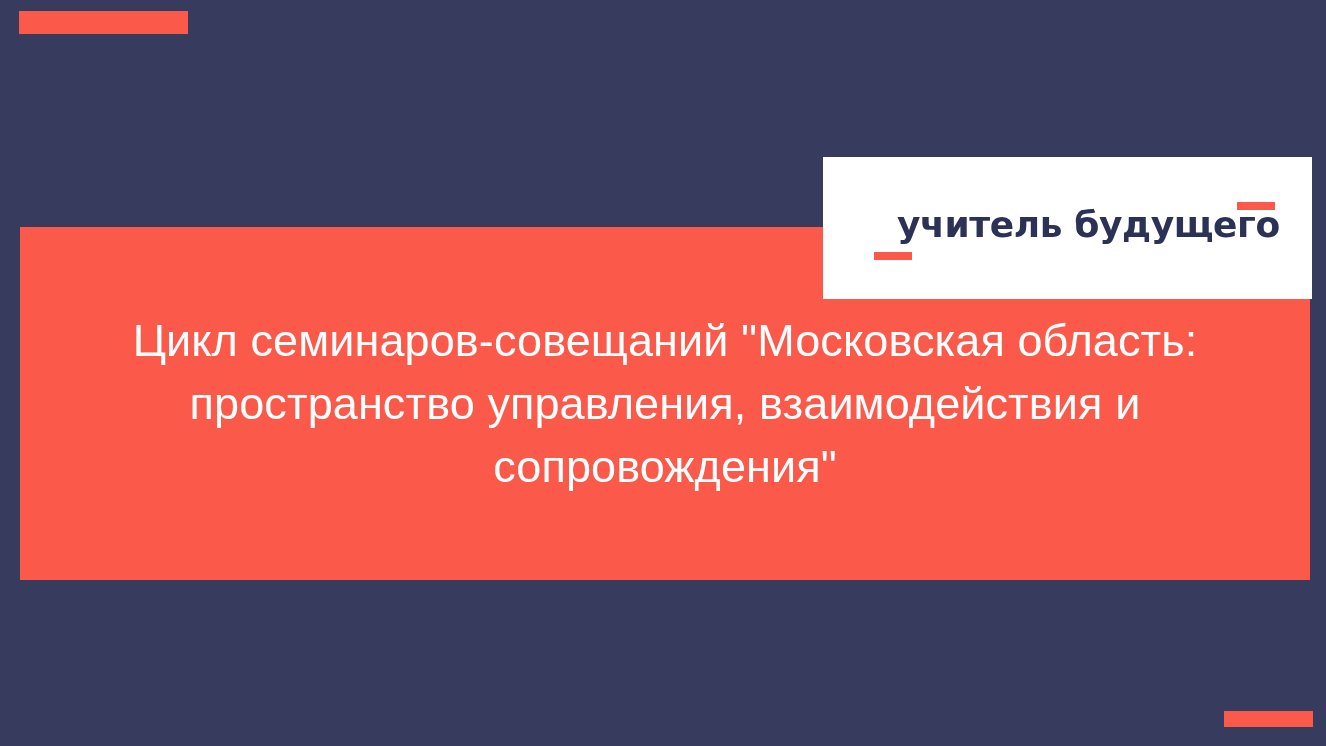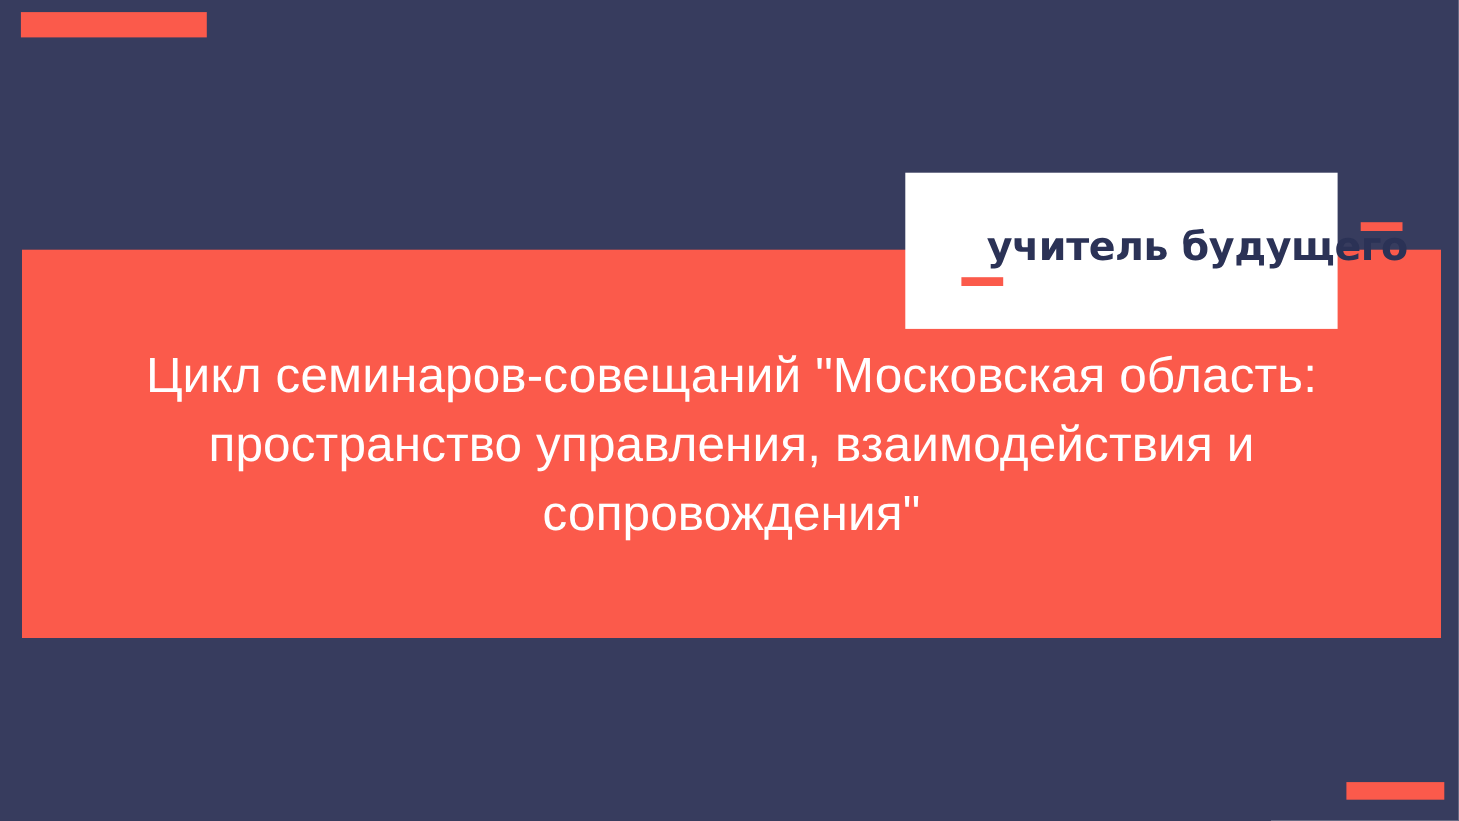--- a/index.html
+++ b/index.html
@@ -69,21 +69,21 @@
     text-align: center;
     letter-spacing: 0.1px;
     max-width: 1105px;
   }
 
   
   .logo-card {
     position: absolute;
     left: 823px;
     top: 157px;
-    width: 393px;
+    width: 489px;
     height: 142px;
     background: #ffffff;
   }
 
   .logo-lockup {
     position: absolute;
     left: 0;
     top: 0;
     width: 100%;
     height: 100%;

